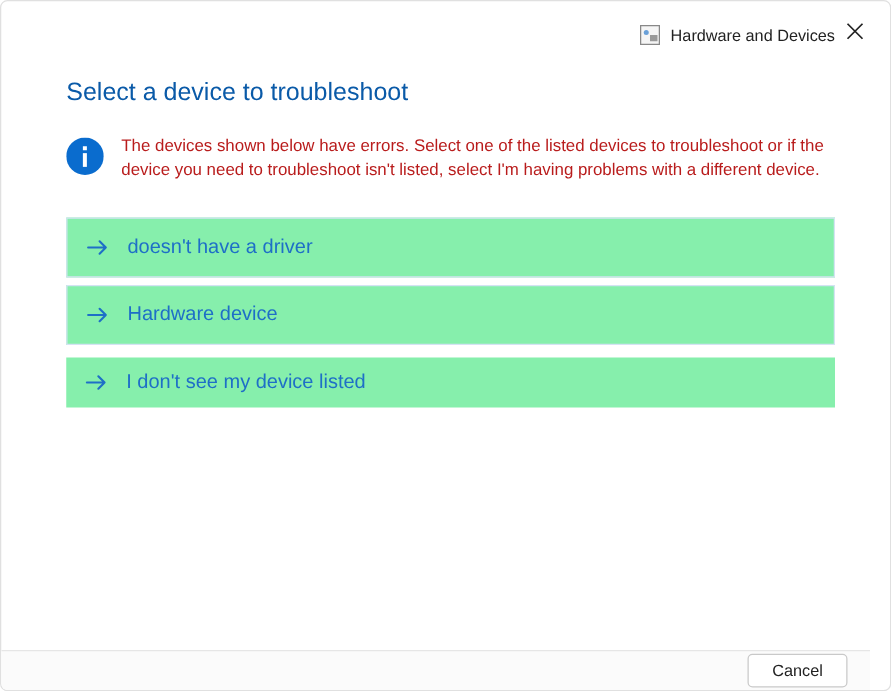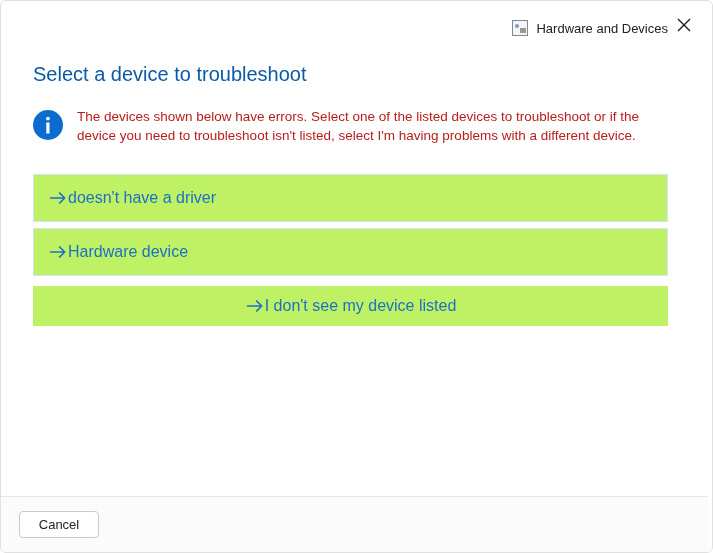--- a/index.html
+++ b/index.html
@@ -68,21 +68,21 @@
       cursor: pointer;
       color: #222;
       margin-top: -6px;
       margin-right: -4px;
     }
     .close-btn svg {
       width: 14px;
       height: 14px;
     }
     .content {
-      padding: 12px 44px 20px 32px;
+      padding: 12px 44px 20px 52px;
     }
     .heading {
       color: #0a5aa8;
       font-size: 20px;
       font-weight: 400;
       margin-bottom: 22px;
     }
     .info-row {
       display: flex;
       align-items: flex-start;
@@ -103,50 +103,51 @@
     .option-list {
       display: flex;
       flex-direction: column;
       gap: 6px;
     }
     .option {
       border: 1px solid #d4e3f3;
       padding: 13px 14px;
       display: flex;
       align-items: center;
+      gap: 14px;
       cursor: pointer;
-      background: #bef264;
+      background: #86efac;
     }
     .option.borderless {
       border: none;
       padding-top: 10px;
       padding-bottom: 10px;
       margin-top: 4px;
-      justify-content: center;
     }
     .arrow-icon {
       width: 20px;
       height: 20px;
       flex-shrink: 0;
       color: #1e6fc7;
     }
     .option-label {
       color: #1e6fc7;
       font-size: 16px;
     }
     .footer {
       position: absolute;
       bottom: 0;
       left: 0;
-      right: 4px;
-      height: 56px;
+      right: 16px;
+      height: 32px;
       border-top: 1px solid #e6e6e6;
       background: #fbfbfb;
       display: flex;
       align-items: center;
+      justify-content: flex-end;
       padding: 0 18px;
     }
     .cancel-btn {
       min-width: 80px;
       padding: 5px 16px;
       font-size: 13px;
       font-family: inherit;
       background: #ffffff;
       border: 1px solid #c9c9c9;
       border-radius: 4px;

